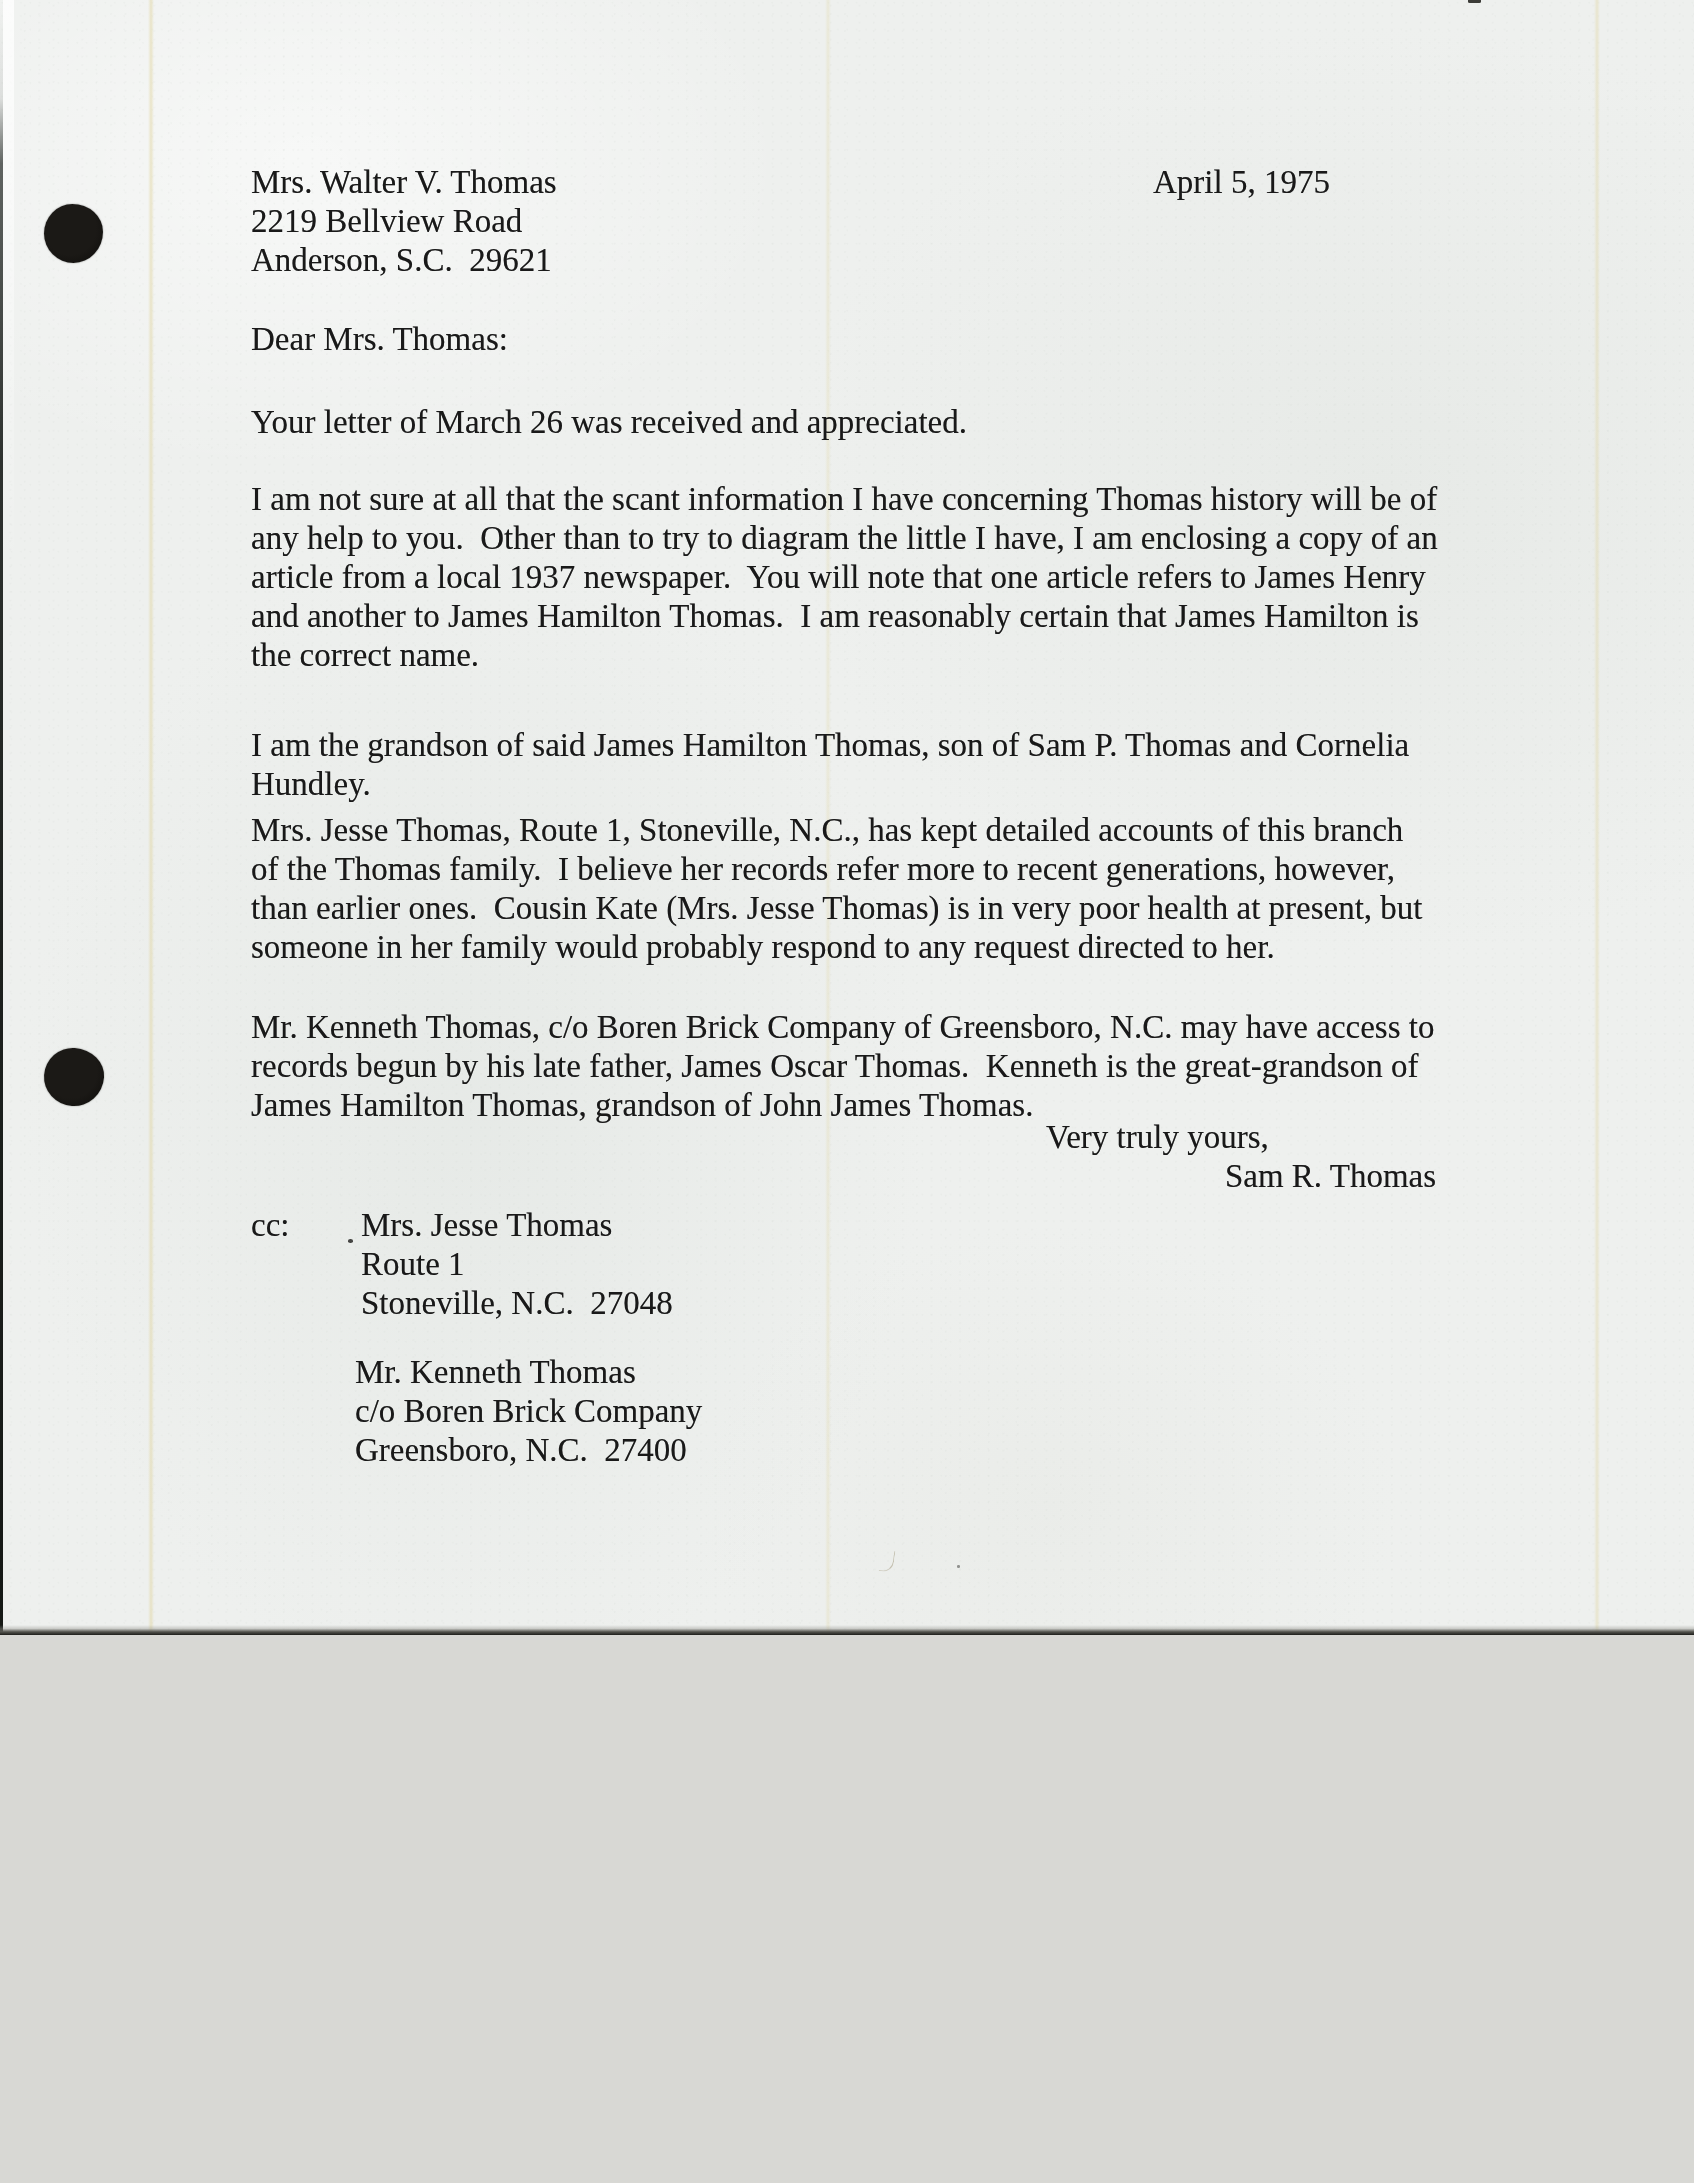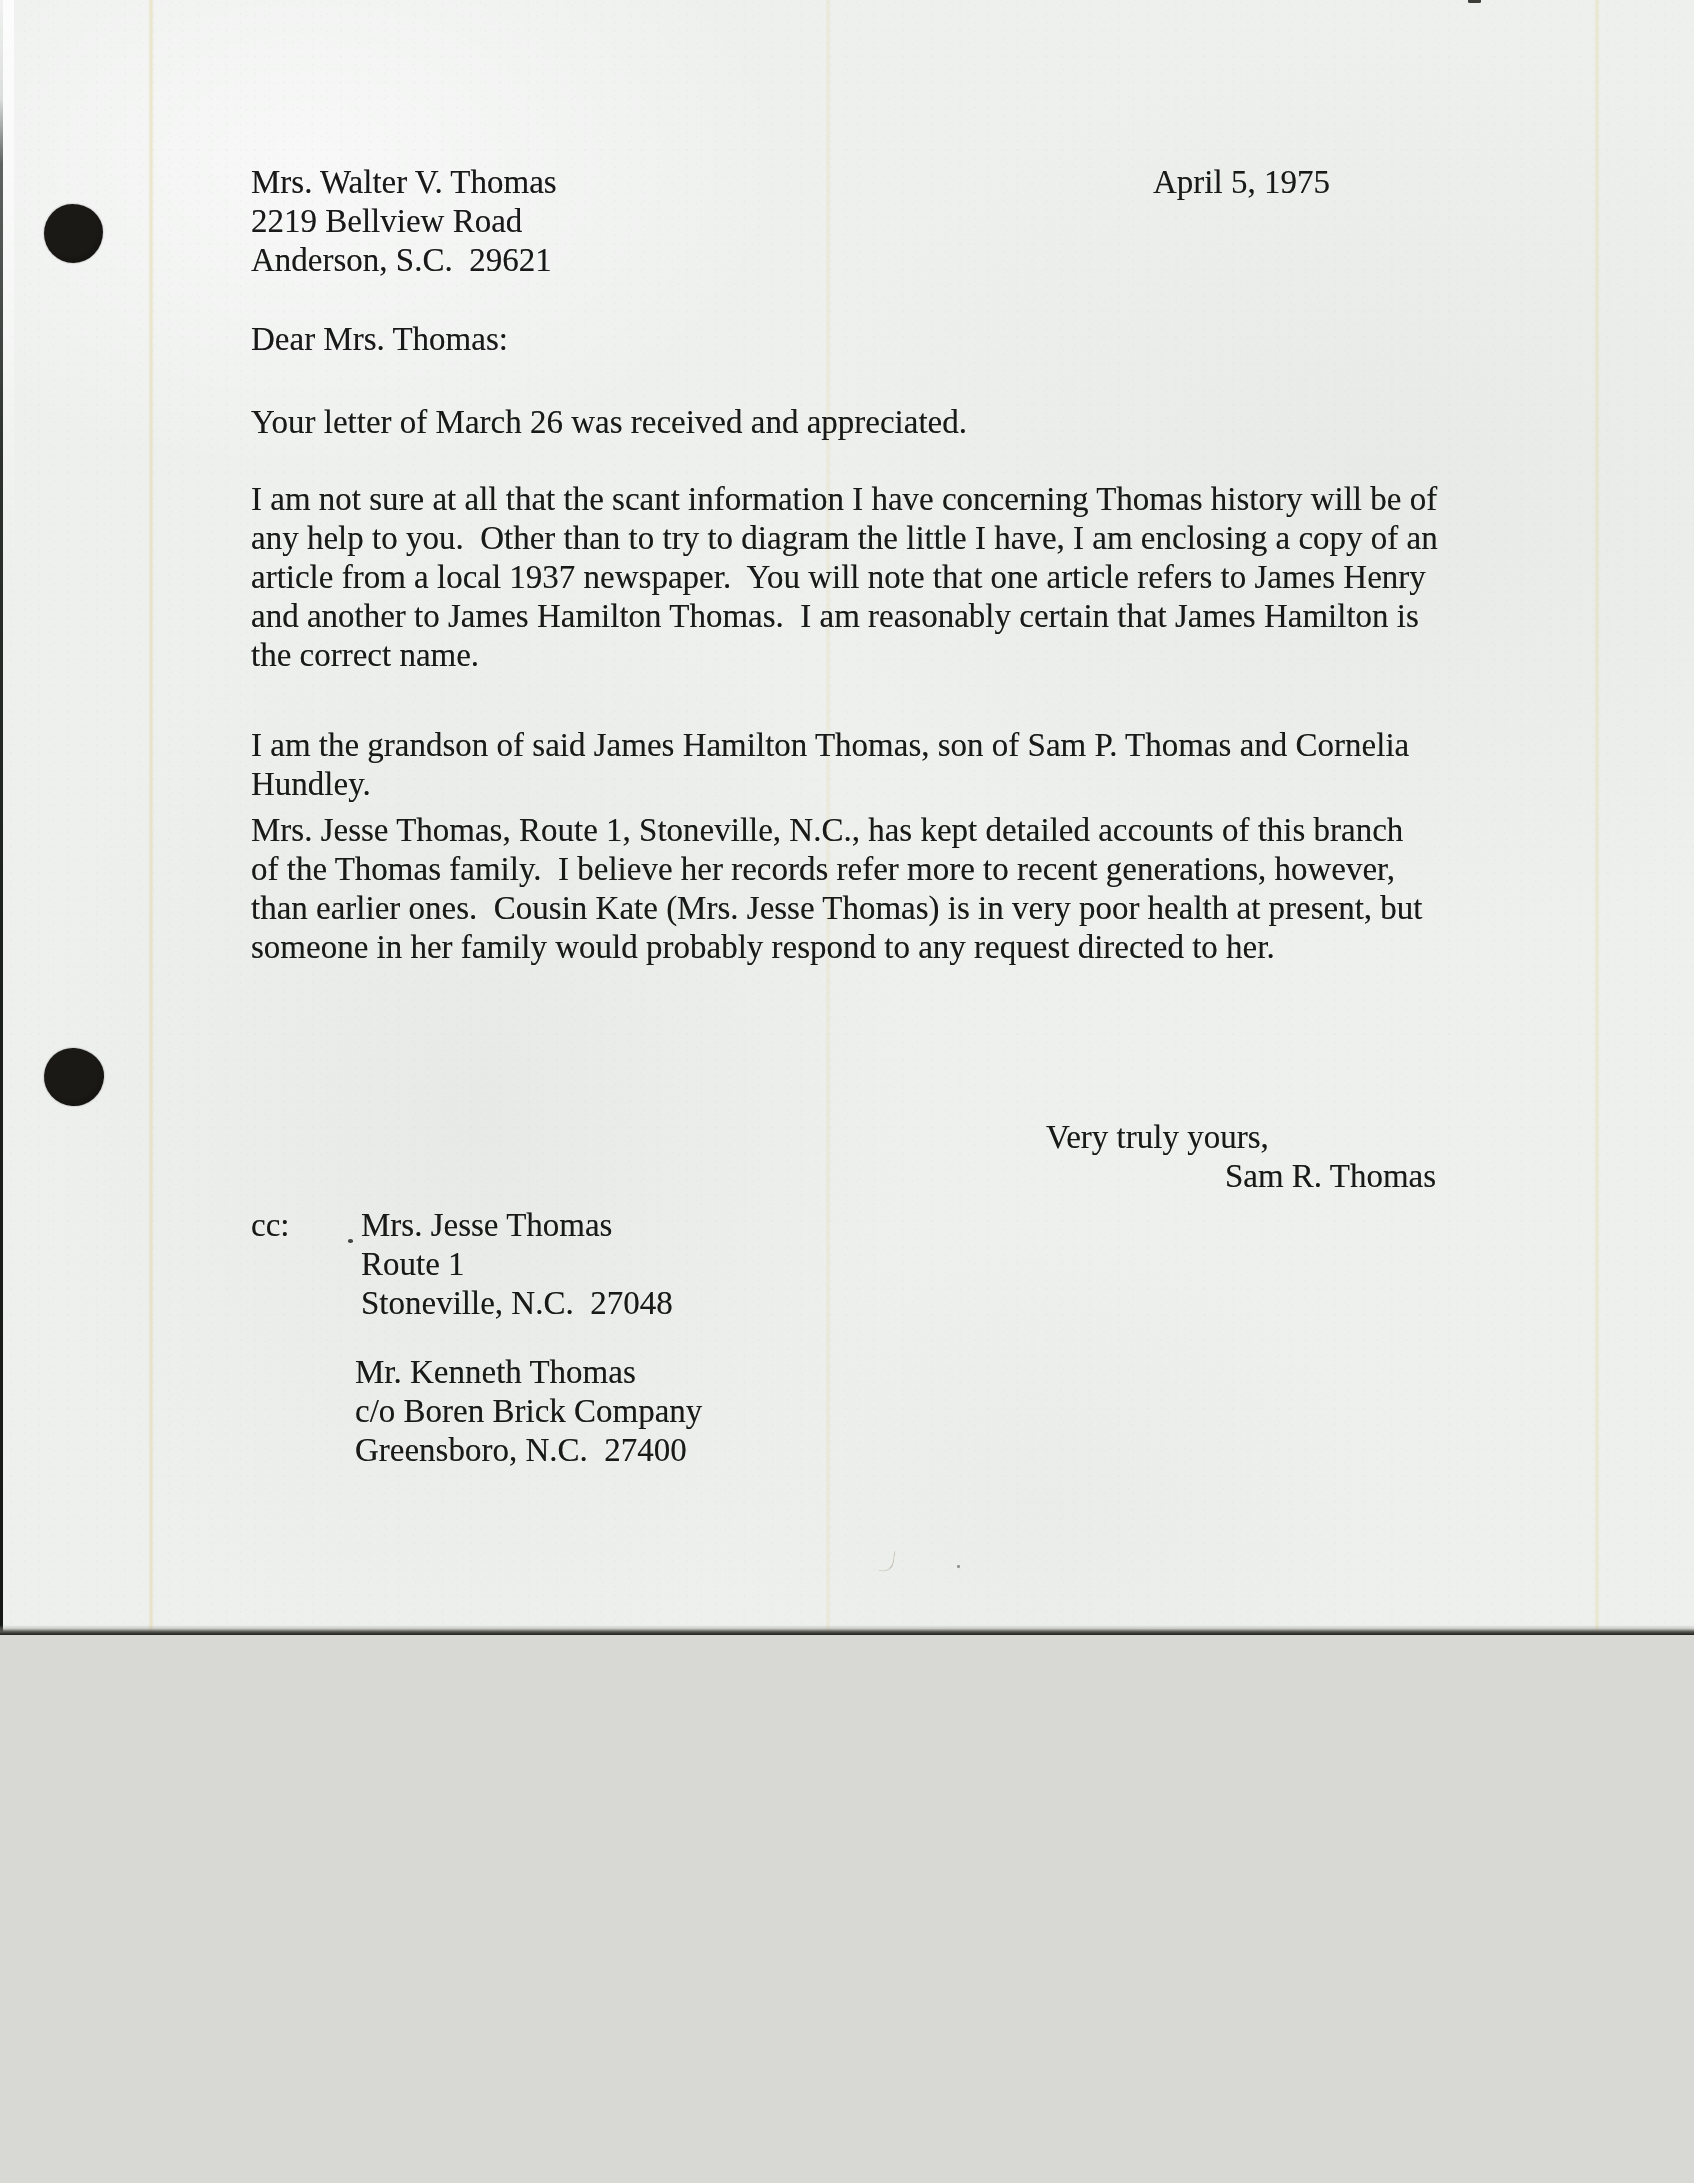--- a/index.html
+++ b/index.html
@@ -130,20 +130,23 @@
 any help to you.  Other than to try to diagram the little I have, I am enclosing a copy of an
 article from a local 1937 newspaper.  You will note that one article refers to James Henry
 and another to James Hamilton Thomas.  I am reasonably certain that James Hamilton is
 the correct name.</div>
   <div class="txt para p3">I am the grandson of said James Hamilton Thomas, son of Sam P. Thomas and Cornelia
 Hundley.</div>
   <div class="txt para p4">Mrs. Jesse Thomas, Route 1, Stoneville, N.C., has kept detailed accounts of this branch
 of the Thomas family.  I believe her records refer more to recent generations, however,
 than earlier ones.  Cousin Kate (Mrs. Jesse Thomas) is in very poor health at present, but
 someone in her family would probably respond to any request directed to her.</div>
+  <div class="txt para p5">Mr. Kenneth Thomas, c/o Boren Brick Company of Greensboro, N.C. may have access to
+records begun by his late father, James Oscar Thomas.  Kenneth is the great-grandson of
+James Hamilton Thomas, grandson of John James Thomas.</div>
 
   <div class="txt closing">Very truly yours,</div>
   <div class="txt signature">Sam R. Thomas</div>
 
   <div class="txt cc-label">cc:</div>
   <div class="txt cc-entry-1">Mrs. Jesse Thomas
 Route 1
 Stoneville, N.C.  27048</div>
   <div class="txt cc-entry-2">Mr. Kenneth Thomas
 c/o Boren Brick Company

